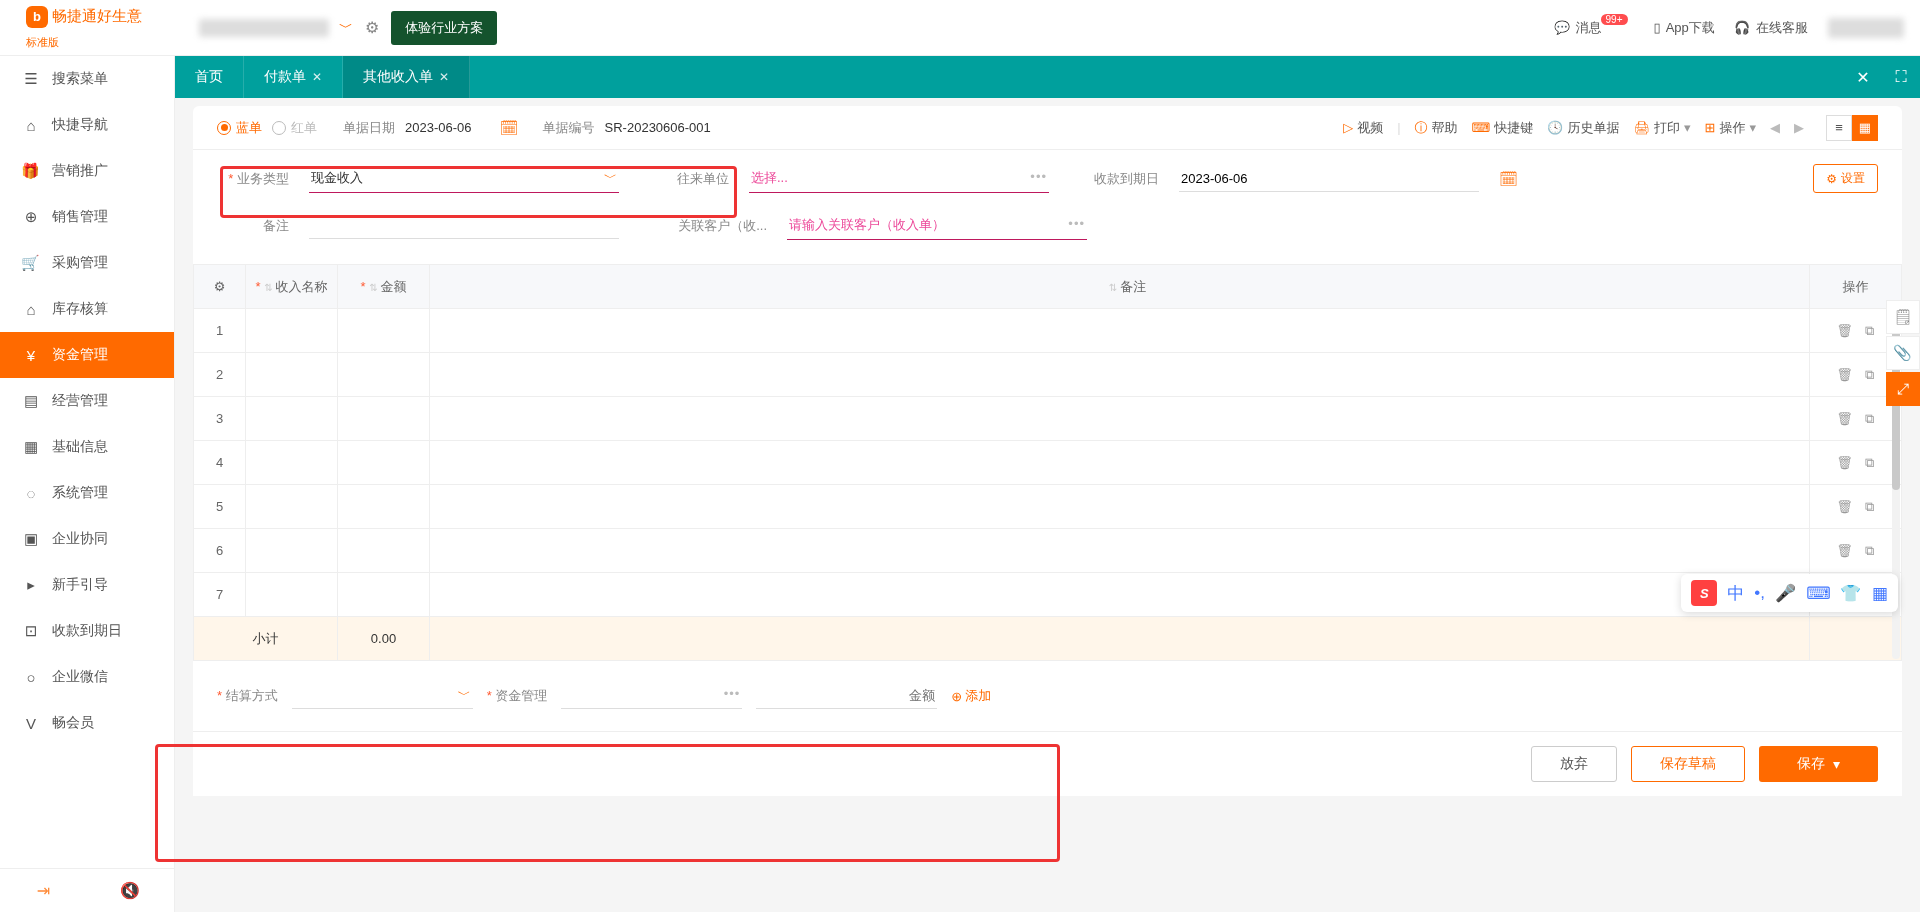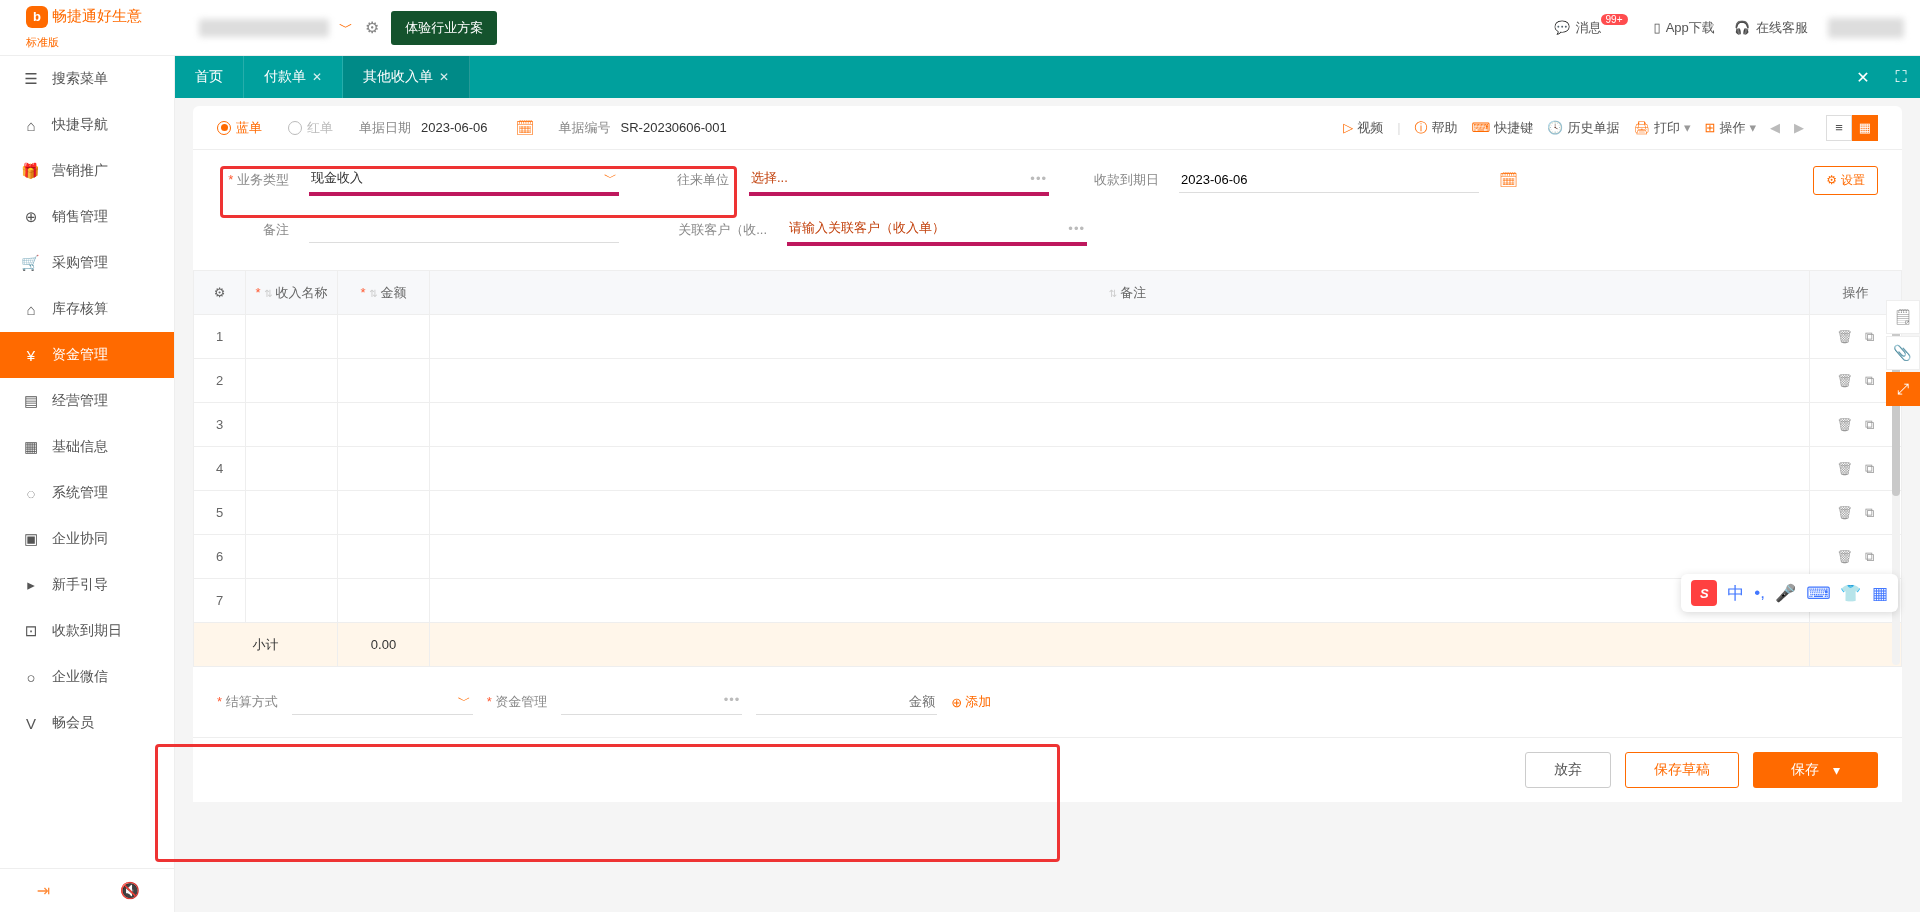--- a/index.html
+++ b/index.html
@@ -35,21 +35,21 @@
 
 .main{position:absolute;left:175px;right:0;top:56px;bottom:0;display:flex;flex-direction:column}
 .tabbar{height:42px;background:#00a09d;display:flex;align-items:center;color:#fff}
 .tab{padding:0 20px;height:100%;display:flex;align-items:center;gap:6px;cursor:pointer;font-size:14px;border-right:1px solid rgba(255,255,255,0.15)}
 .tab.active{background:#008a87}
 .tab-close{font-size:12px;opacity:.85}
 .tabbar-end{margin-left:auto;display:flex}
 .tabbar-end div{width:38px;height:42px;display:flex;align-items:center;justify-content:center;cursor:pointer;font-size:16px}
 
 .doc-toolbar{height:44px;background:#fff;display:flex;align-items:center;padding:0 24px;font-size:13px;border-bottom:1px solid #eee;gap:10px;margin:8px 18px 0 18px;border-radius:6px 6px 0 0}
-.radio-grp{display:flex;gap:26px;margin-right:16px}
+.radio-grp{display:flex;gap:10px;margin-right:16px}
 .radio{display:flex;align-items:center;gap:5px;cursor:pointer}
 .radio-dot{width:14px;height:14px;border:1px solid #bbb;border-radius:50%;display:flex;align-items:center;justify-content:center}
 .radio.sel .radio-dot{border-color:#ff6a00}
 .radio.sel .radio-dot::after{content:"";width:7px;height:7px;background:#ff6a00;border-radius:50%}
 .radio.sel span:last-child{color:#ff6a00}
 .tlabel{color:#888}
 .tval{color:#333;margin-right:18px}
 .cal-ic{color:#ff6a00;font-size:15px;cursor:pointer}
 .tool-right{margin-left:auto;display:flex;align-items:center;gap:14px;color:#555}
 .tool-right .tbtn{display:flex;align-items:center;gap:4px;cursor:pointer;font-size:13px}
@@ -57,22 +57,22 @@
 .view-tog{display:flex;margin-left:8px}
 .view-tog div{width:26px;height:26px;border:1px solid #ddd;display:flex;align-items:center;justify-content:center;cursor:pointer}
 .view-tog .on{background:#ff6a00;color:#fff;border-color:#ff6a00}
 
 .form-area{background:#fff;margin:0 18px;padding:14px 24px 6px 24px}
 .form-row{display:flex;align-items:center;gap:38px;margin-bottom:18px}
 .ffield{display:flex;align-items:center;gap:20px}
 .flab{color:#888;font-size:13px;min-width:72px;text-align:right}
 .req::before{content:"* ";color:#ff5b33}
 .finput{border:none;border-bottom:1px solid #ddd;padding:5px 2px;font-size:13px;min-width:300px;outline:none;background:transparent}
-.fsel{border:none;border-bottom:4px solid #be185d;padding:5px 2px;min-width:300px;display:flex;align-items:center;justify-content:space-between;color:#333;cursor:pointer}
-.fsel .ph{color:#c2410c}
+.fsel{border:none;border-bottom:1px solid #be185d;padding:5px 2px;min-width:300px;display:flex;justify-content:space-between;color:#333;cursor:pointer}
+.fsel .ph{color:#ec4899}
 .more-dots{color:#bbb;cursor:pointer;letter-spacing:1px}
 .btn-outline{border:1px solid #ff6a00;color:#ff6a00;background:#fff;padding:5px 12px;border-radius:3px;cursor:pointer;font-size:12px;display:flex;align-items:center;gap:4px}
 .hl-box{position:absolute;border:3px solid #e33;border-radius:4px;pointer-events:none;z-index:50}
 
 
 .tbl-wrap{background:#fff;margin:0 18px;position:relative}
 table{width:100%;border-collapse:collapse;font-size:13px}
 th,td{border:1px solid #eee;height:44px;text-align:center;color:#666}
 th{background:#f7f8fa;font-weight:normal}
 th .sort{color:#ccc;font-size:10px;margin-right:3px}
@@ -87,21 +87,21 @@
 .scroll-track{position:absolute;right:2px;top:46px;bottom:2px;width:8px;background:#f2f2f2;border-radius:4px}
 .scroll-thumb{position:absolute;right:2px;top:46px;width:8px;height:180px;background:#c9c9c9;border-radius:4px}
 
 .settle-area{background:#fff;margin:0 18px;padding:22px 24px;display:flex;align-items:center;gap:14px;font-size:13px}
 .sinput{border:none;border-bottom:1px solid #ddd;padding:5px 2px;min-width:130px;outline:none}
 .add-link{color:#ff6a00;display:flex;align-items:center;gap:3px;cursor:pointer}
 
 .bottom-bar{background:#fff;margin:0 18px 10px 18px;padding:14px 24px;display:flex;justify-content:flex-end;gap:14px;border-top:1px solid #eee}
 .btn-ghost{border:1px solid #ccc;background:#fff;color:#555;padding:8px 28px;border-radius:3px;cursor:pointer;font-size:14px}
 .btn-ol-o{border:1px solid #ff6a00;background:#fff;color:#ff6a00;padding:8px 28px;border-radius:3px;cursor:pointer;font-size:14px}
-.btn-save{background:#ff6a00;color:#fff;border:none;padding:8px 38px;border-radius:3px;cursor:pointer;font-size:14px;display:flex;align-items:center;gap:14px}
+.btn-save{background:#ff6a00;color:#fff;border:none;padding:8px 38px;border-radius:3px;cursor:pointer;font-size:14px;display:flex;align-items:center;gap:8px}
 
 
 .rtool{position:absolute;right:0;top:300px;display:flex;flex-direction:column}
 .rtool div{width:34px;height:34px;background:#fff;border:1px solid #eee;display:flex;align-items:center;justify-content:center;margin-bottom:2px;cursor:pointer;color:#888;font-size:15px}
 .rtool .on{background:#ff6a00;color:#fff;border-color:#ff6a00}
 
 
 .ime{position:absolute;right:22px;bottom:300px;display:flex;align-items:center;gap:10px;background:#fff;padding:6px 10px;border-radius:6px;box-shadow:0 2px 8px rgba(0,0,0,.15)}
 .ime-logo{width:26px;height:26px;background:#ff4040;color:#fff;border-radius:4px;display:flex;align-items:center;justify-content:center;font-weight:bold;font-style:italic}
 .ime span{color:#4277ff;font-size:17px;cursor:pointer}

